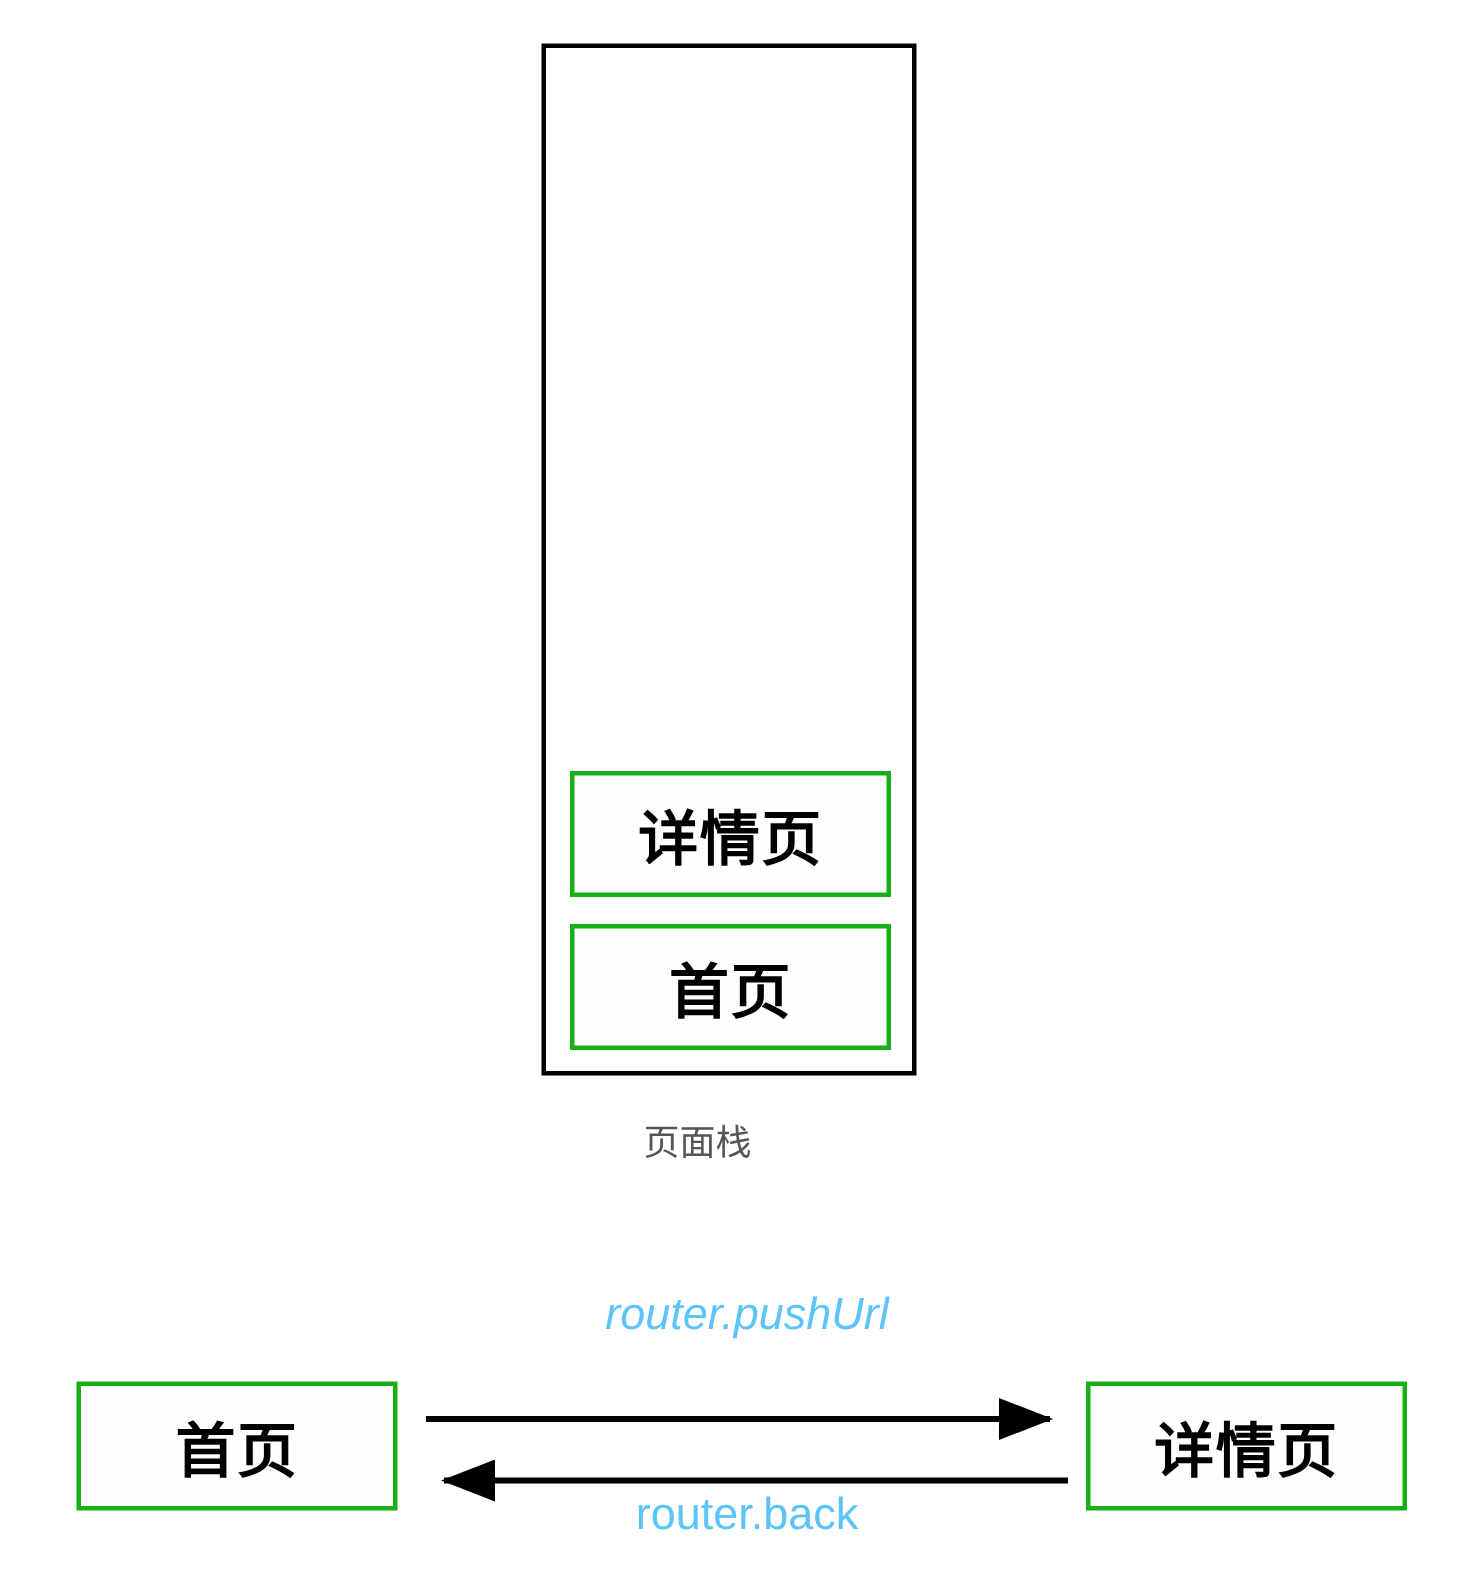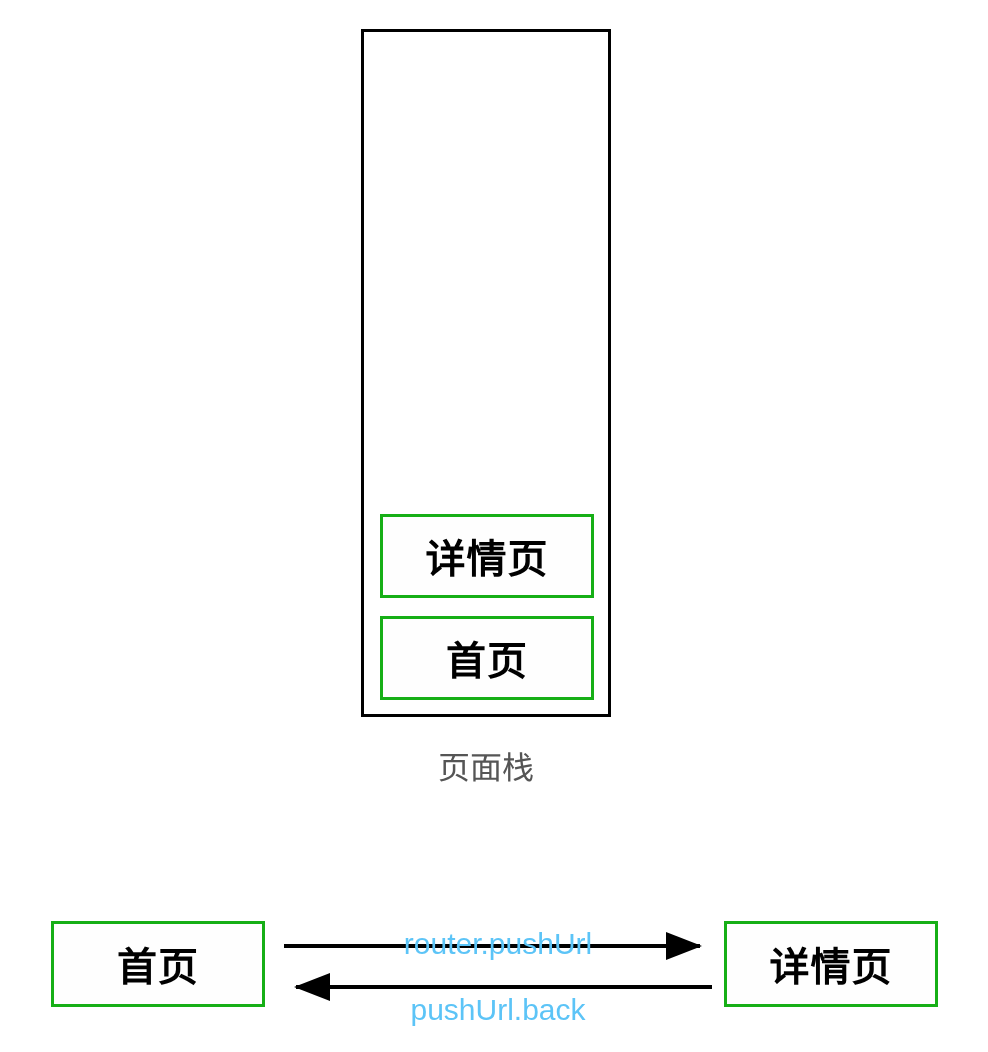--- a/index.html
+++ b/index.html
@@ -63,26 +63,26 @@
     height: 84px;
     font-size: 40px;
     letter-spacing: 1px;
   }
   .stack-frames .page-box + .page-box {
     margin-top: 18px;
   }
 
   .stack-caption {
     position: absolute;
-    left: 361px;
+    left: 340px;
     top: 742px;
     width: 250px;
     text-align: center;
     color: #555555;
-    font-size: 32px;
+    font-size: 24px;
     font-family: "DejaVu Sans", "Liberation Sans", sans-serif;
     white-space: nowrap;
   }
 
   
   .flow {
     position: absolute;
     left: 0;
     top: 0;
     width: 988px;
@@ -112,21 +112,21 @@
   .arrow-label {
     position: absolute;
     color: #5CC4F7;
     font-size: 30px;
     font-family: "Liberation Sans", "DejaVu Sans", sans-serif;
     white-space: nowrap;
     text-align: center;
     width: 430px;
     left: 283px;
   }
-  .arrow-label.top    { top: 927px; }
+  .arrow-label.top    { top: 860px; font-style: italic; }
   .arrow-label.bottom { top: 993px; }
 
   svg.arrows {
     position: absolute;
     left: 0;
     top: 0;
     width: 988px;
     height: 1052px;
   }
 </style>
@@ -168,16 +168,16 @@
         </marker>
       </defs>
 
       <line x1="284" y1="946" x2="700" y2="946" stroke="#000000" stroke-width="4" marker-end="url(#arrowhead-right)"></line>
 
       <line x1="712" y1="987" x2="296" y2="987" stroke="#000000" stroke-width="4" marker-end="url(#arrowhead-left)"></line>
     </svg>
 
     <div class="arrow-label top">router.pushUrl</div>
 
-    <div class="arrow-label bottom">pushUrl.back</div>
+    <div class="arrow-label bottom">router.back</div>
   </div>
 
 </div>
 
 </body></html>

